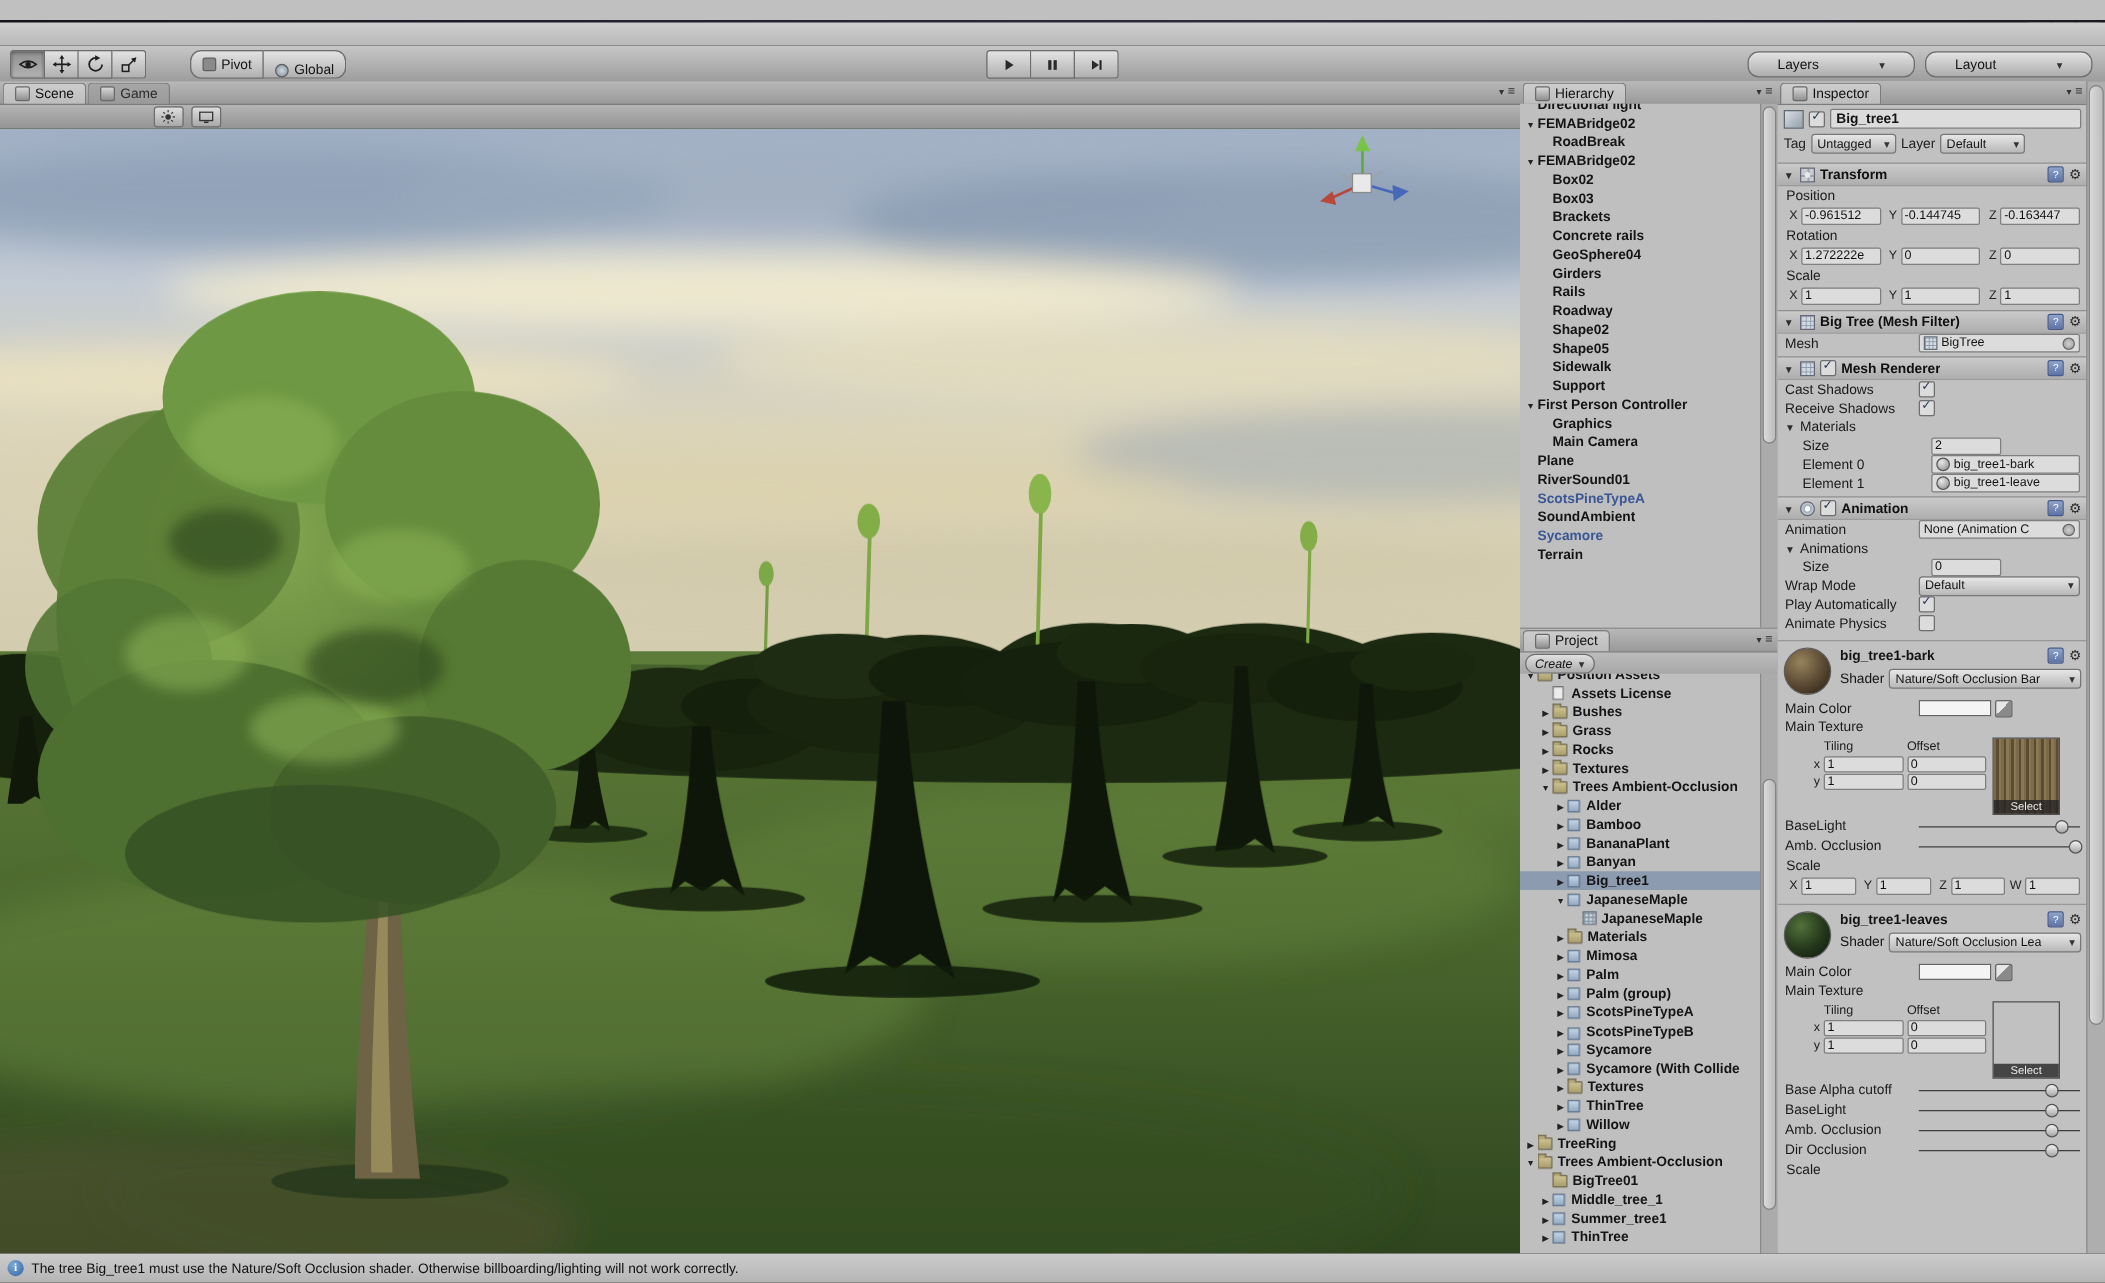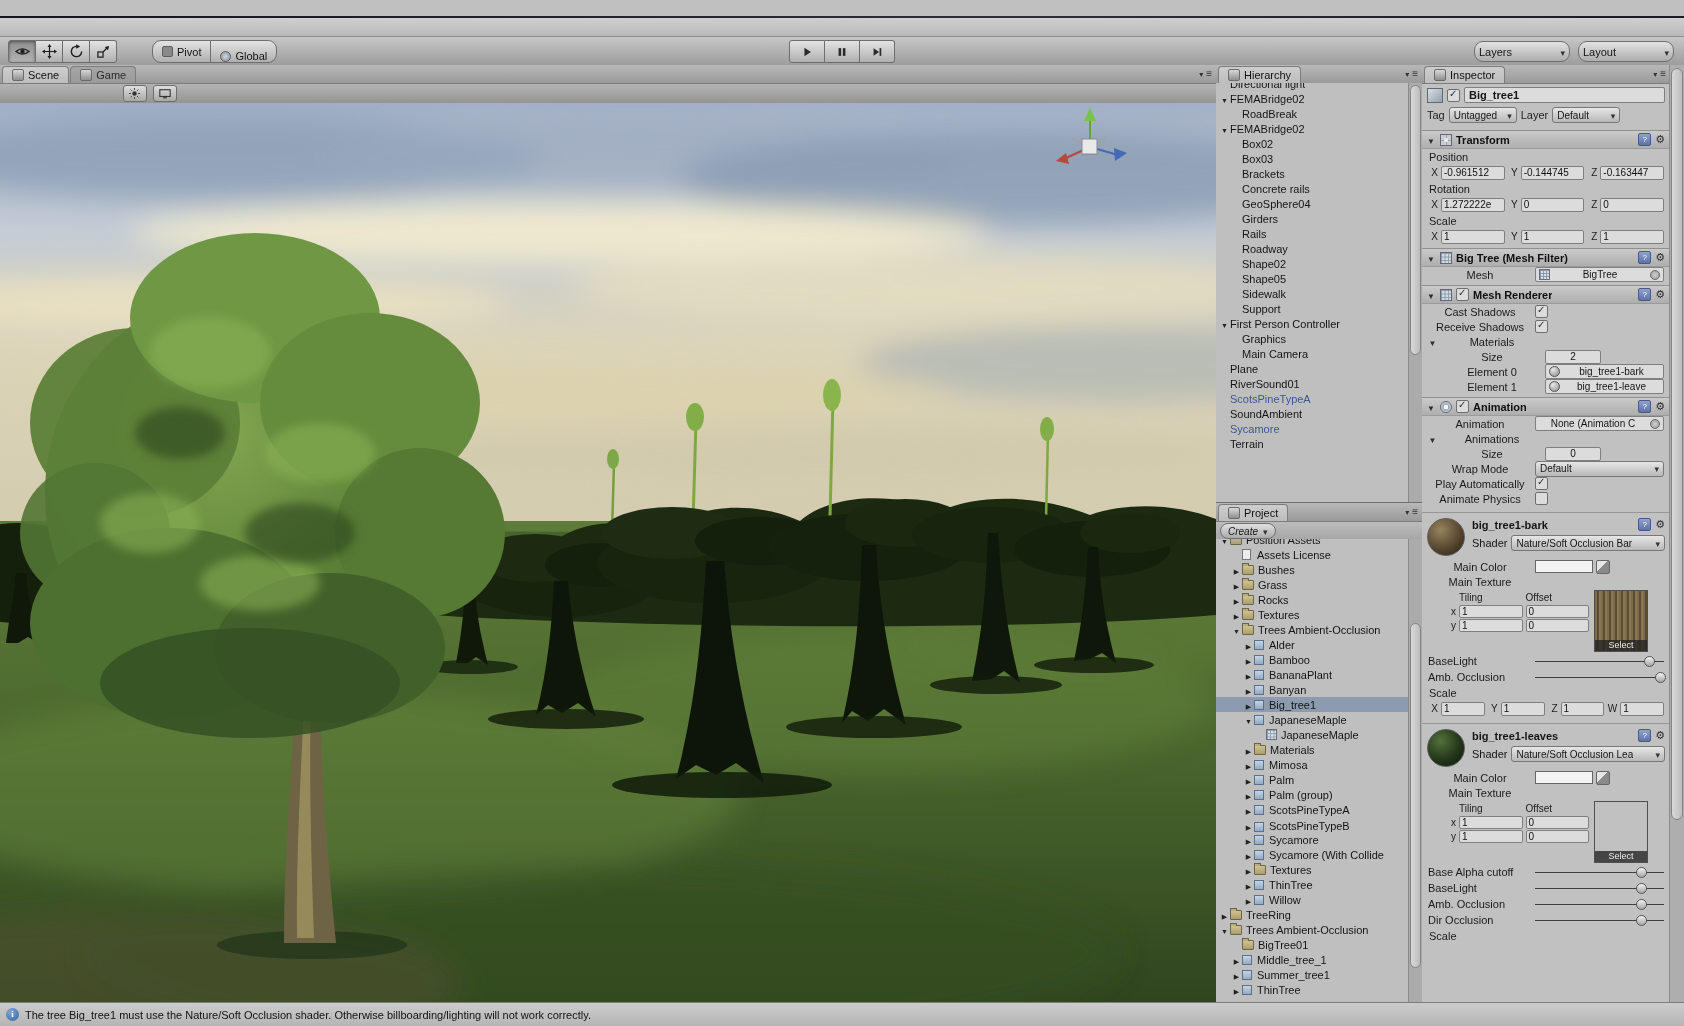--- a/index.html
+++ b/index.html
@@ -30,21 +30,21 @@
   .tbtn svg{display:block;}
   .tools{left:8px;}
   .pivot-group{left:152px;}
   .pbtn{height:21px;padding:0 9px;display:flex;align-items:center;gap:4px;background:linear-gradient(#e3e3e3,#b0b0b0);border:1px solid #6e6e6e;border-left-width:0;font-size:11px;cursor:pointer;}
   .pbtn:first-child{border-left-width:1px;border-radius:9px 0 0 9px;}
   .pbtn:last-child{border-radius:0 9px 9px 0;align-items:flex-end;}
   .pico{width:9px;height:9px;background:#8a8a8a;border:1px solid #5e5e5e;border-radius:2px;}
   .pico.globe{border-radius:50%;background:radial-gradient(#cfd8e0,#7e8c98);}
   .play-group{position:absolute;left:50%;transform:translateX(-50%);top:3px;display:flex;}
   .right-drops{position:absolute;right:10px;top:4px;display:flex;gap:8px;}
-  .drop-pill{height:19px;min-width:86px;padding:0 4px;display:flex;align-items:center;justify-content:space-between;background:linear-gradient(#e3e3e3,#adadad);border:1px solid #6e6e6e;border-radius:9px;cursor:pointer;}
+  .drop-pill{height:19px;min-width:86px;padding:0 23px;display:flex;align-items:center;justify-content:space-between;background:linear-gradient(#e3e3e3,#adadad);border:1px solid #6e6e6e;border-radius:9px;cursor:pointer;}
   .dd::after{content:"▾";font-size:9px;color:#333;margin-left:5px;}
 
   
   .scene-pane{position:absolute;top:65px;left:0;width:1216px;bottom:23px;background:#8d8d8d;border-right:1px solid #6f6f6f;}
   .middle-col{position:absolute;top:65px;left:1216px;width:206px;bottom:23px;display:flex;flex-direction:column;border-right:1px solid #6f6f6f;background:#bdbdbd;}
   .inspector{position:absolute;top:65px;left:1422px;width:248px;bottom:23px;background:#c1c1c1;}
   .insp-scrollbar{position:absolute;top:65px;right:0;width:14px;bottom:23px;background:#aeaeae;border-left:1px solid #8a8a8a;}
   .insp-scrollbar .thumb{position:absolute;left:1px;right:1px;border-radius:7px;background:linear-gradient(90deg,#d9d9d9,#bdbdbd);border:1px solid #848484;}
 
   
@@ -71,21 +71,21 @@
   .panel{position:relative;}
   .hier-panel{height:437px;border-bottom:1px solid #6f6f6f;}
   .proj-panel{flex:1;display:flex;flex-direction:column;}
   .list-clip{position:absolute;top:18px;left:0;right:13px;bottom:0;overflow:hidden;background:#bfbfbf;}
   .proj-panel .list-clip{top:36px;}
   .list-inner{margin-top:-7px;}
   .tree-row{height:15px;display:flex;align-items:center;white-space:nowrap;cursor:pointer;padding-left:3px;}
   .tree-row .tw{flex:0 0 11px;width:11px;text-align:center;color:#222;}
   .arrow-down>.tw::after{content:"▼";font-size:7px;}
   .arrow-right>.tw::after{content:"▶";font-size:7px;}
-  .tree-row .lbl{overflow:hidden;text-overflow:clip;}
+  .tree-row .lbl{overflow:hidden;text-overflow:clip;font-weight:bold;}
   .tree-row.blue .lbl{color:var(--prefab-blue,#3a5795);}
   .tree-row.selected{background:var(--selection,#8c9bb0);}
   .tree-icon{flex:0 0 12px;width:12px;height:10px;margin-right:4px;position:relative;box-sizing:border-box;}
   .ic-folder>.tree-icon{background:linear-gradient(#cfc491,#a99e6c);border:1px solid #6d6548;border-radius:1px;}
   .ic-folder>.tree-icon::before{content:"";position:absolute;top:-3px;left:-1px;width:5px;height:2px;background:#b9ad7c;border:1px solid #6d6548;border-bottom:none;}
   .ic-file>.tree-icon{background:#ececec;border:1px solid #777;width:9px;flex-basis:9px;height:11px;margin-right:6px;}
   .ic-prefab>.tree-icon{background:linear-gradient(#c4d6e8,#93aac2);border:1px solid #5a708a;width:10px;flex-basis:10px;height:10px;margin-right:5px;}
   .ic-mesh>.tree-icon{width:11px;flex-basis:11px;height:11px;border:1px solid #66707a;background:linear-gradient(#8a9aaa 1px,transparent 1px) 0 0/3.3px 3.3px,linear-gradient(90deg,#8a9aaa 1px,transparent 1px) 0 0/3.3px 3.3px,#d6dde4;margin-right:4px;}
   .vscroll{position:absolute;right:0;top:18px;bottom:0;width:13px;background:#ababab;border-left:1px solid #8a8a8a;}
   .proj-panel .vscroll{top:36px;}
@@ -115,21 +115,21 @@
   .hicons{margin-left:auto;display:flex;align-items:center;gap:4px;}
   .help-icon{width:11px;height:11px;background:linear-gradient(#8ea2cc,#5d74a6);border:1px solid #46598a;border-radius:2px;color:#fff;font-size:8px;line-height:11px;text-align:center;cursor:pointer;}
   .help-icon::after{content:"?";}
   .gear-icon{cursor:pointer;}
   .gear-icon::after{content:"⚙";font-size:11px;color:#2e2e2e;}
   .plabel{padding:2px 0 1px 7px;color:#1a1a1a;}
   .vecrow{display:flex;align-items:center;gap:3px;padding:1px 6px;height:15px;}
   .ax{flex:0 0 10px;text-align:right;font-size:10px;color:#222;}
   .fld{flex:1;height:12px;background:var(--field,#dcdcdc);border:1px solid #7f7f7f;border-radius:2px;font-size:10px;line-height:12px;padding:0 2px;overflow:hidden;white-space:nowrap;color:#101010;cursor:text;}
   .fld.short{flex:0 0 50px;}
-  .prow{display:flex;align-items:center;height:15px;padding:0 6px;gap:3px;text-align:center;}
+  .prow{display:flex;align-items:center;height:15px;padding:0 6px;gap:3px;}
   .plbl{flex:0 0 104px;color:#1a1a1a;white-space:nowrap;overflow:hidden;}
   .prow .fold-s{flex:0 0 9px;}
   .fold-s::after{content:"▼";font-size:8px;color:#2e2e2e;}
   .prow.sub .plbl{padding-left:14px;flex-basis:100px;}
   .objfield{flex:1;display:flex;align-items:center;gap:3px;height:13px;background:var(--field,#dcdcdc);border:1px solid #7f7f7f;border-radius:2px;padding:0 3px;overflow:hidden;font-size:10px;cursor:pointer;}
   .of-val{overflow:hidden;white-space:nowrap;flex:1;}
   .grid-icon{width:9px;height:9px;flex:0 0 9px;border:1px solid #66707a;background:linear-gradient(#8a9aaa 1px,transparent 1px) 0 0/3px 3px,linear-gradient(90deg,#8a9aaa 1px,transparent 1px) 0 0/3px 3px,#d6dde4;}
   .circle-icon{width:9px;height:9px;flex:0 0 9px;border-radius:50%;background:radial-gradient(circle at 35% 30%,#e8e8e8,#8a8a8a);border:1px solid #555;}
   .picker-dot{width:8px;height:8px;flex:0 0 8px;border-radius:50%;background:radial-gradient(#cfcfcf,#9a9a9a);border:1px solid #666;margin-left:auto;cursor:pointer;}
   .mat-head{display:flex;gap:7px;padding:5px 5px 3px 5px;margin-top:6px;border-top:1px solid #979797;align-items:flex-start;}

